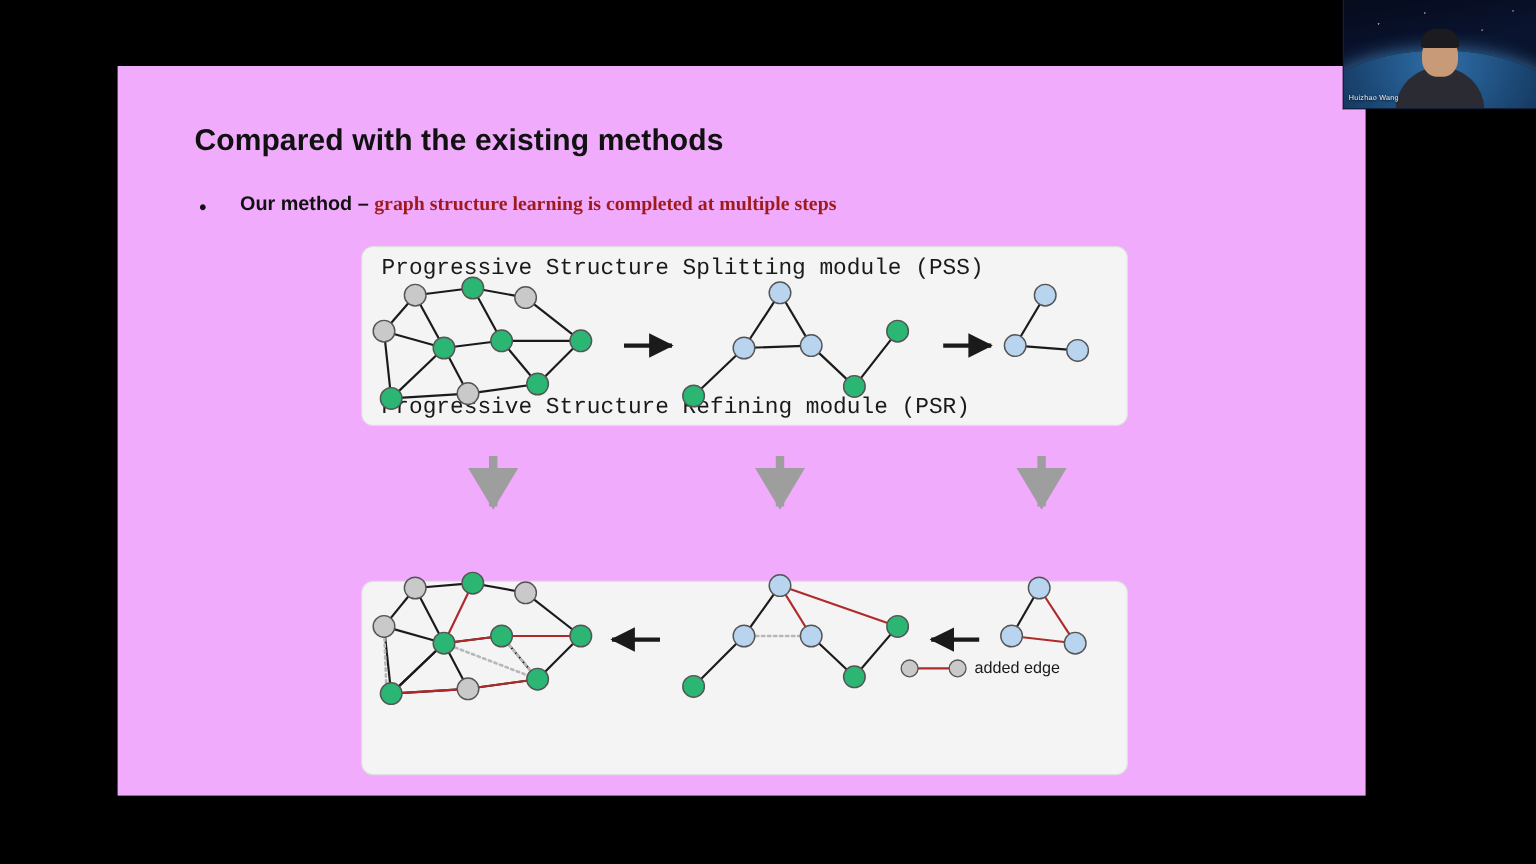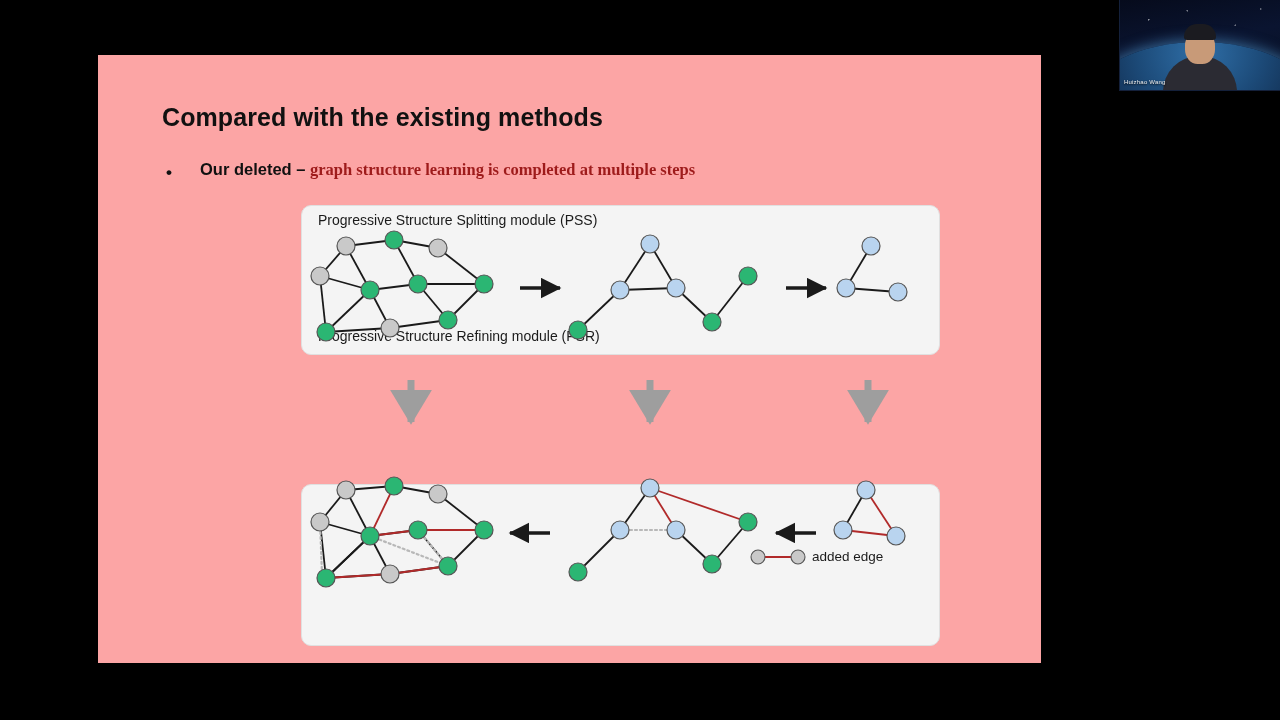--- a/index.html
+++ b/index.html
@@ -19,23 +19,23 @@
     left: 0; top: 0;
     width: 1280px;
     height: 720px;
     background: #000000;
   }
   
   #slide {
     position: absolute;
     left: 98px;
     top: 55px;
-    width: 943px;
+    width: 1040px;
     height: 608px;
-    background: #fca5a5;
+    background: #f0abfc;
   }
   #slide-title {
     position: absolute;
     left: 64px;
     top: 48px;
     font-size: 25px;
     font-weight: bold;
     color: #111111;
     letter-spacing: 0.1px;
   }
@@ -88,23 +88,24 @@
     height: 148px;
   }
   #psr-box {
     left: 3px;
     top: 284px;
     width: 637px;
     height: 160px;
   }
   .module-label {
     position: absolute;
-    font-size: 14px;
+    font-size: 19px;
     color: #1a1a1a;
     white-space: nowrap;
+    font-family: Liberation Mono, monospace;
   }
   #pss-label {
     left: 20px;
     top: 12px;
   }
   #psr-label {
     left: 20px;
     top: 128px;
   }
   svg.graphlayer {
@@ -217,21 +218,21 @@
 <body>
 
 <div id="stage">
 
   <div id="slide">
 
     <div id="slide-title">Compared with the existing methods</div>
 
     <div id="bullet-row">
       <span id="bullet-dot">•</span>
-      <span id="bullet-text"><span>Our deleted – </span><span class="hl">graph structure learning is completed at multiple steps</span></span>
+      <span id="bullet-text"><span>Our method – </span><span class="hl">graph structure learning is completed at multiple steps</span></span>
     </div>
 
     <div id="diagram">
 
       <div class="module-box" id="pss-box"></div>
       <div class="module-box" id="psr-box"></div>
 
       <div class="module-label" id="pss-label">Progressive Structure Splitting module (PSS)</div>
       <div class="module-label" id="psr-label">Progressive Structure Refining module (PSR)</div>
 

